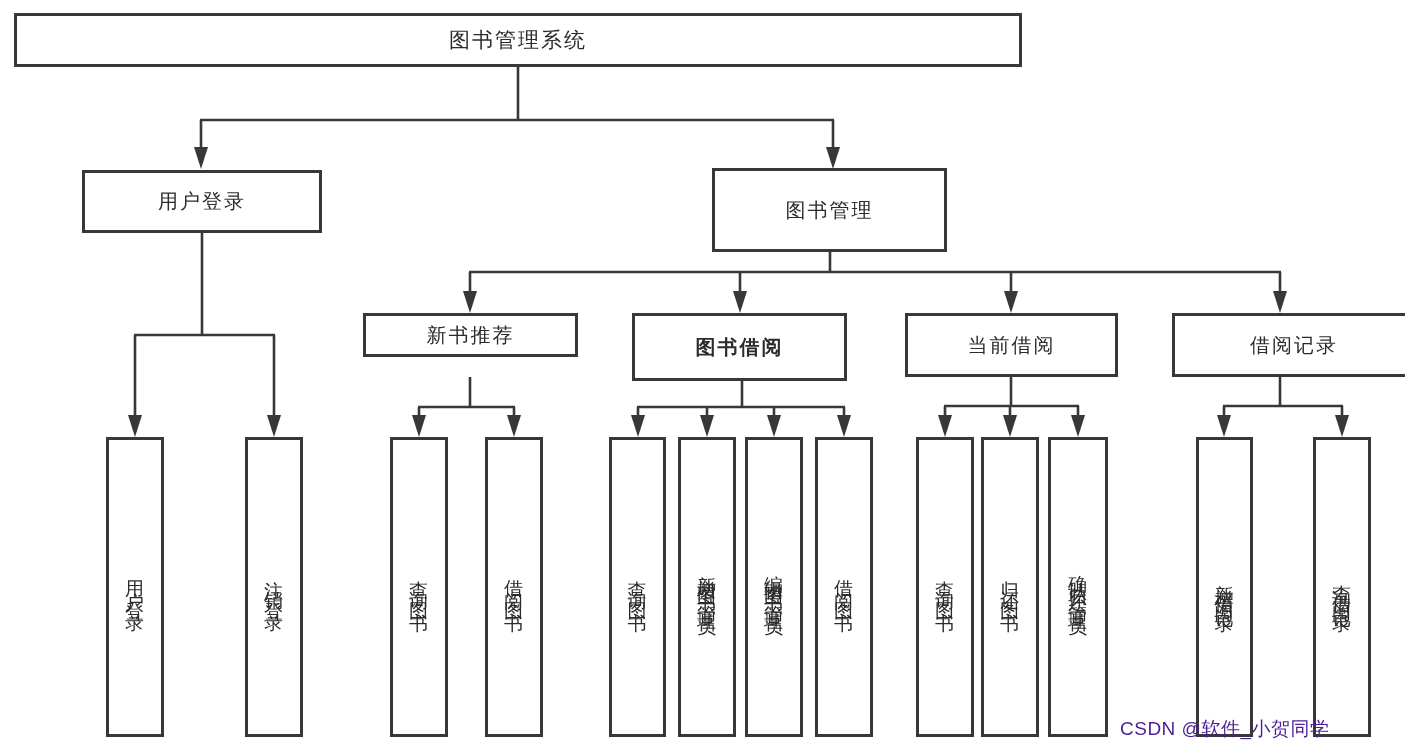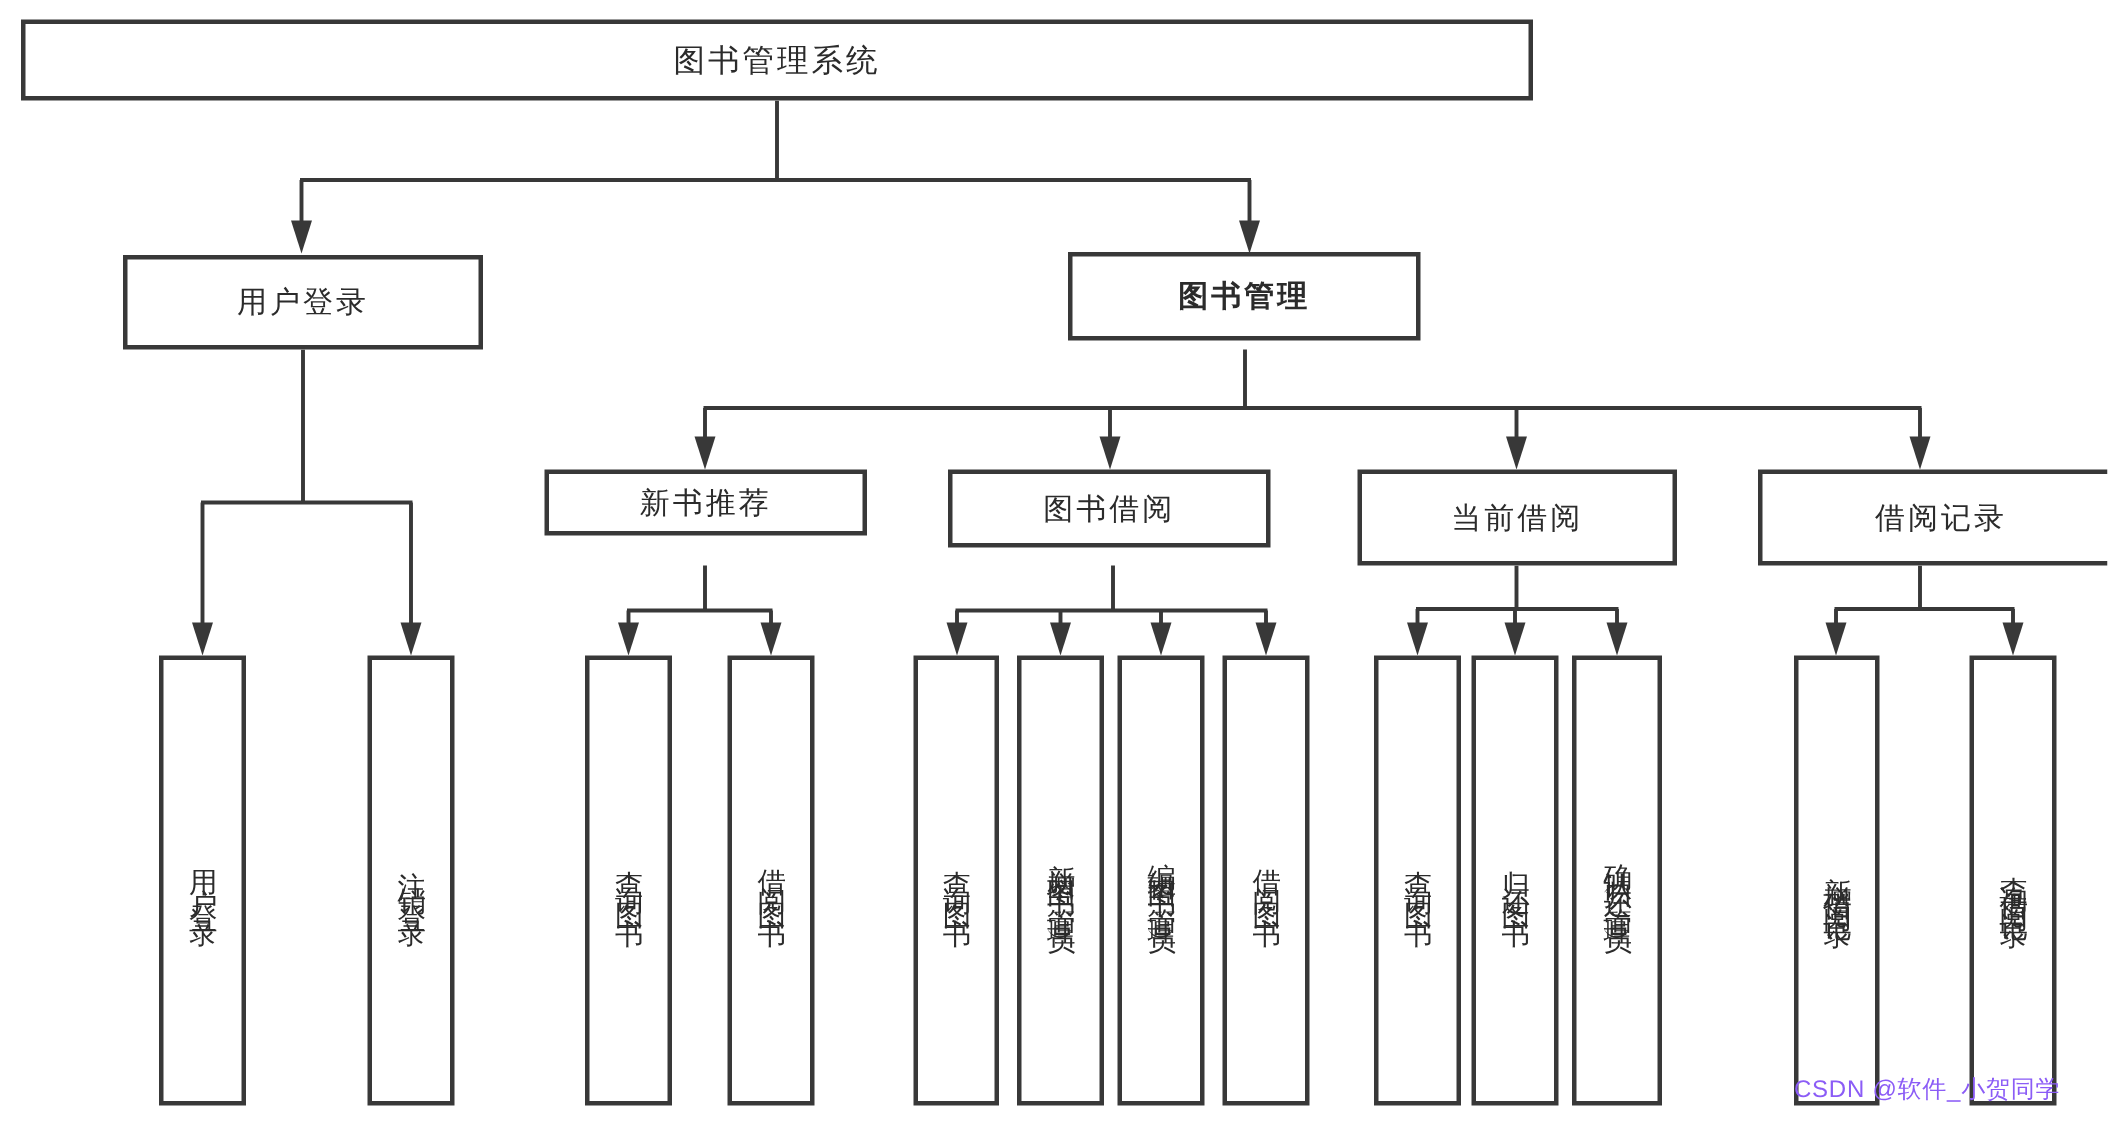--- a/index.html
+++ b/index.html
@@ -51,24 +51,24 @@
     text-orientation: mixed;
     font-size: 19px;
     letter-spacing: 6px;
     line-height: 1;
     color: #2b2b2b;
     white-space: nowrap;
   }
   .leaf.short span { letter-spacing: 11px; }
   .watermark {
     position: absolute;
-    left: 1196px;
+    left: 1120px;
     top: 716px;
-    font-size: 16px;
-    color: #8b5cf6;
+    font-size: 19px;
+    color: #4c1d95;
     letter-spacing: 0.5px;
     white-space: nowrap;
     z-index: 5;
   }
 </style>
 </head>
 <body>
 
 <div class="canvas">
 
@@ -111,24 +111,24 @@
       <polygon points="1003,415 1017,415 1010,437"></polygon>
       <polygon points="1071,415 1085,415 1078,437"></polygon>
       <polygon points="1217,415 1231,415 1224,437"></polygon>
       <polygon points="1335,415 1349,415 1342,437"></polygon>
     </g>
   </svg>
 
   <div class="node root" style="left:14px; top:13px; width:1008px; height:54px;">图书管理系统</div>
 
   <div class="node" style="left:82px; top:170px; width:240px; height:63px;">用户登录</div>
-  <div class="node" style="left:712px; top:168px; width:235px; height:59px;font-weight:bold;">图书管理</div>
+  <div class="node" style="left:712px; top:168px; width:235px; height:84px;">图书管理</div>
 
   <div class="node" style="left:363px; top:313px; width:215px; height:44px;">新书推荐</div>
-  <div class="node" style="left:632px; top:313px; width:215px; height:52px;">图书借阅</div>
+  <div class="node" style="left:632px; top:313px; width:215px; height:68px;font-weight:bold;">图书借阅</div>
   <div class="node" style="left:905px; top:313px; width:213px; height:64px;font-family:Liberation Mono, monospace;">当前借阅</div>
   <div class="node" style="left:1172px; top:313px; width:244px; height:64px;">借阅记录</div>
 
   <div class="leaf short" style="left:106px; width:58px;">
     <span>用户登录</span>
   </div>
   <div class="leaf short" style="left:245px; width:58px;">
     <span>注销登录</span>
   </div>
   <div class="leaf short" style="left:390px; width:58px;">

